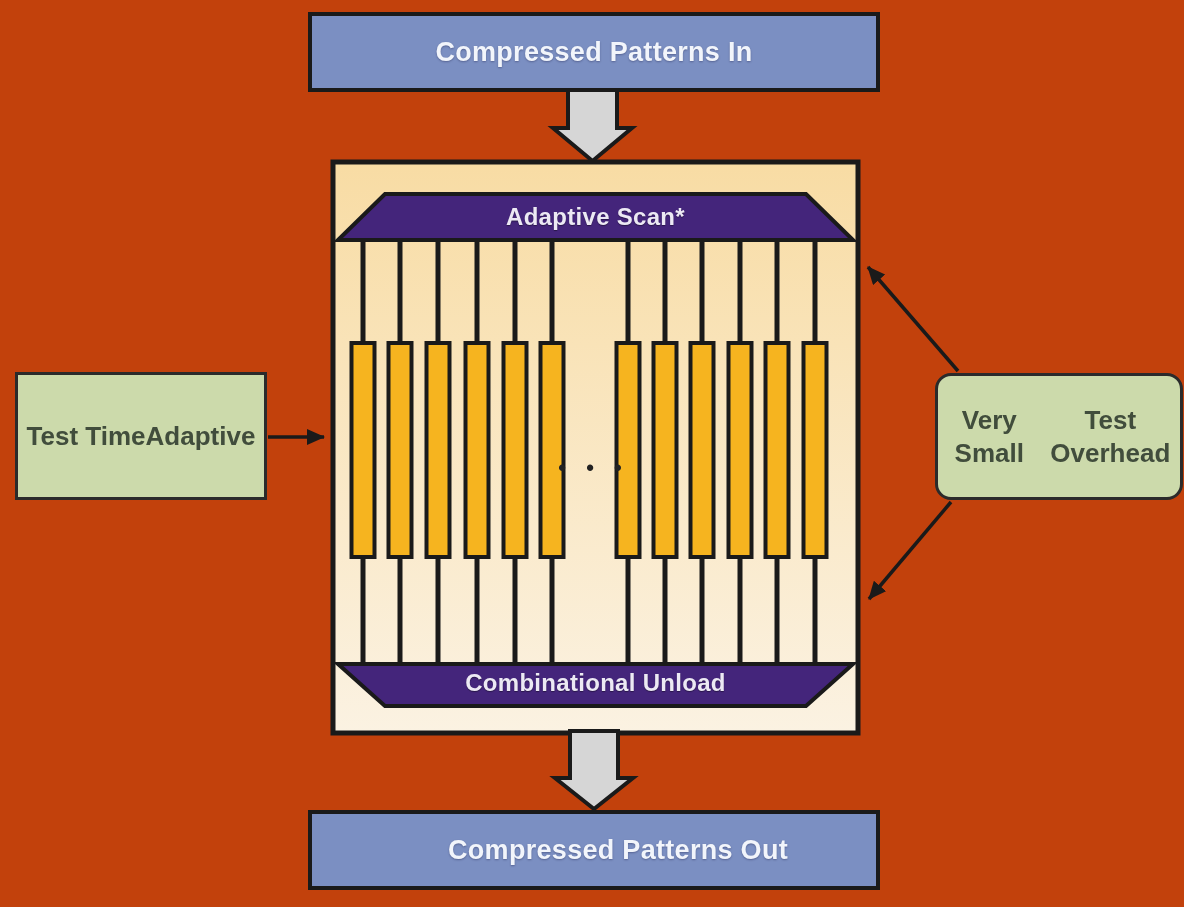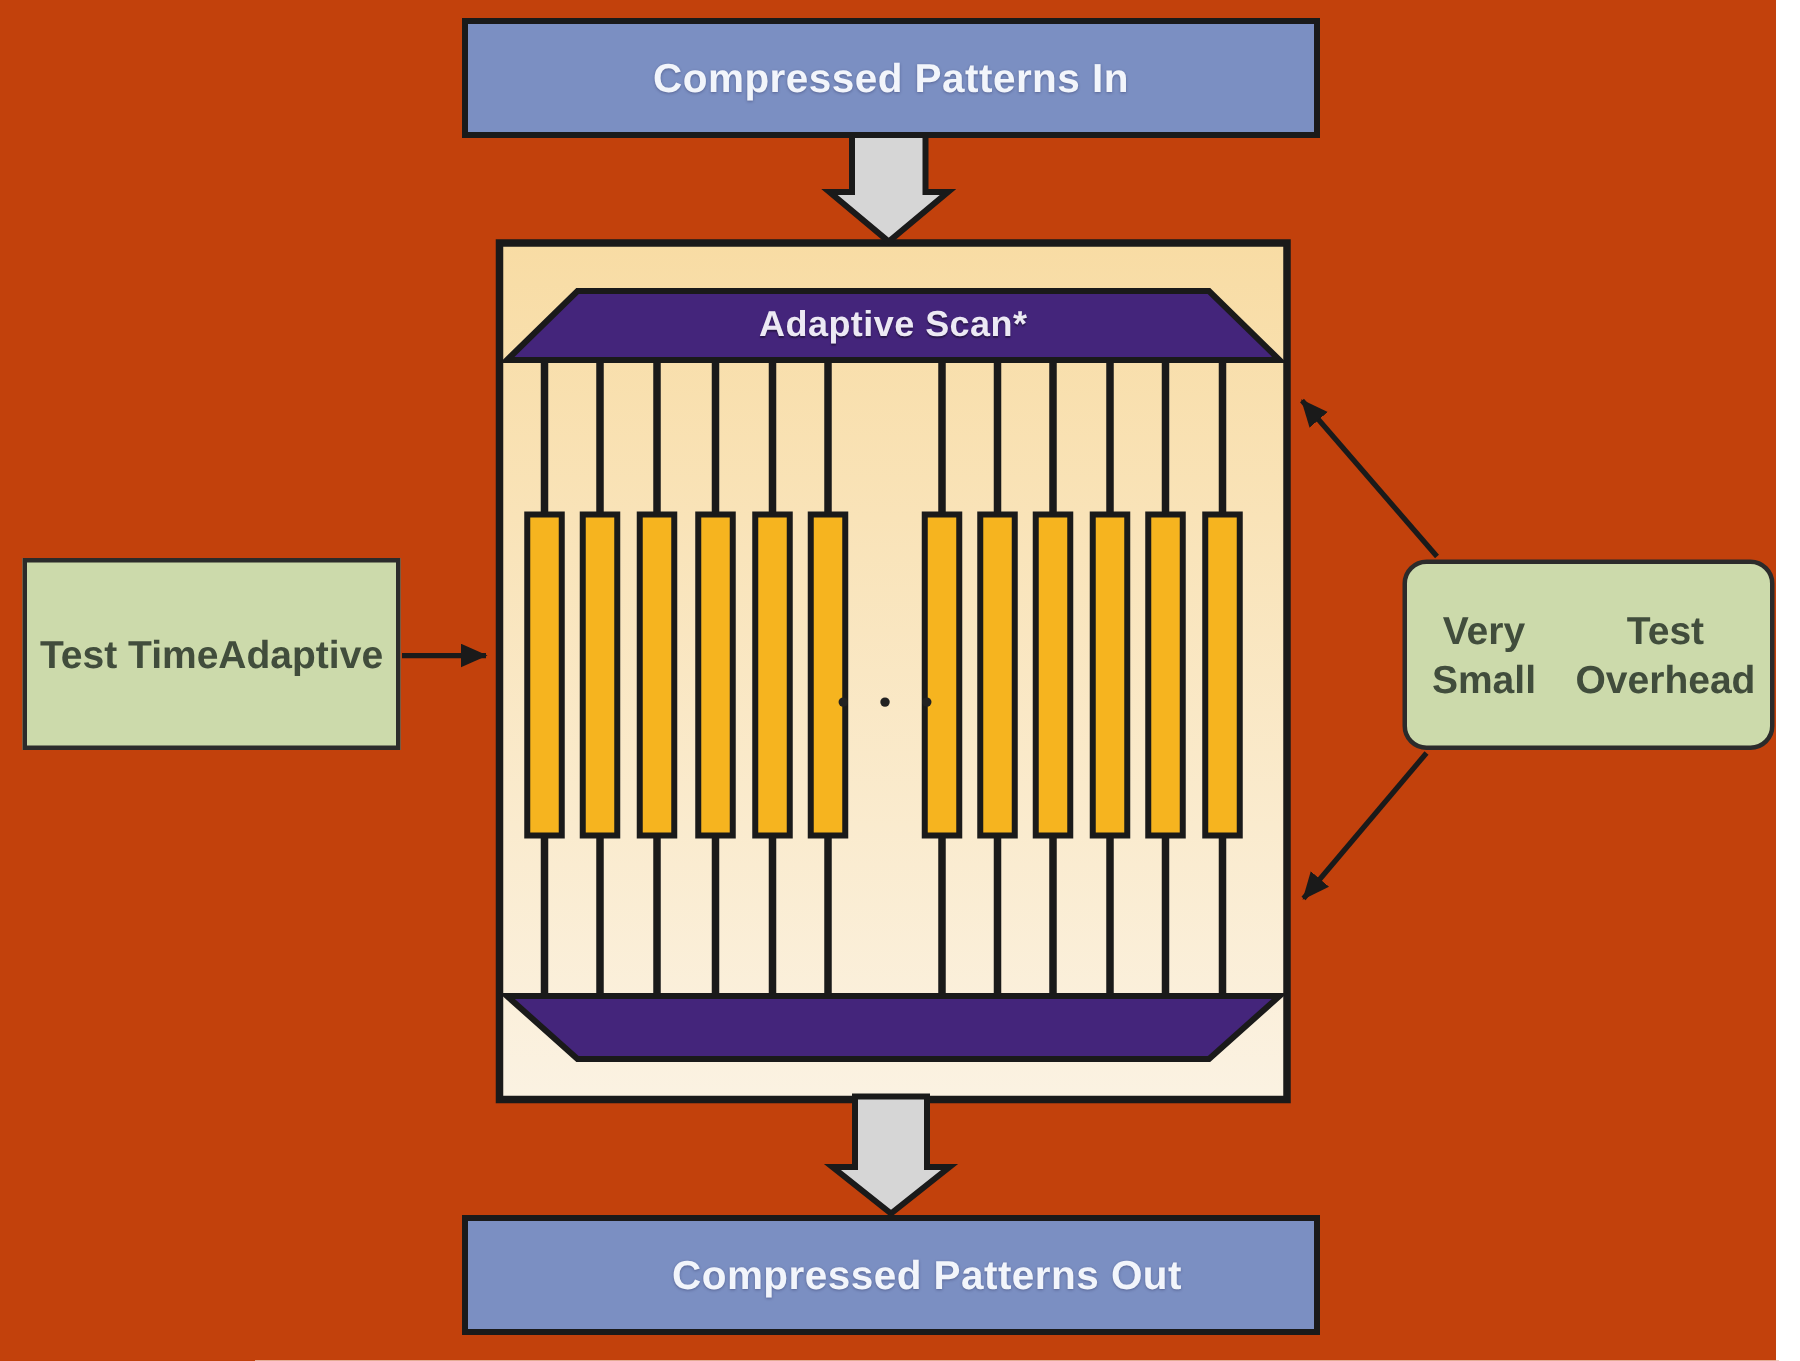--- a/index.html
+++ b/index.html
@@ -139,20 +139,21 @@
   </svg>
 
   <div class="io-box top">
     <span>Compressed Patterns In</span>
   </div>
 
   <div class="codec-label top">Adaptive Scan*</div>
 
   <div class="ellipsis">• • •</div>
 
+  <div class="codec-label bottom">Combinational Unload</div>
 
   <div class="benefit-box left">
     <div>Test Time</div>
     <div>Adaptive</div>
   </div>
 
   <div class="benefit-box right">
     <div>Very Small</div>
     <div>Test Overhead</div>
   </div>

